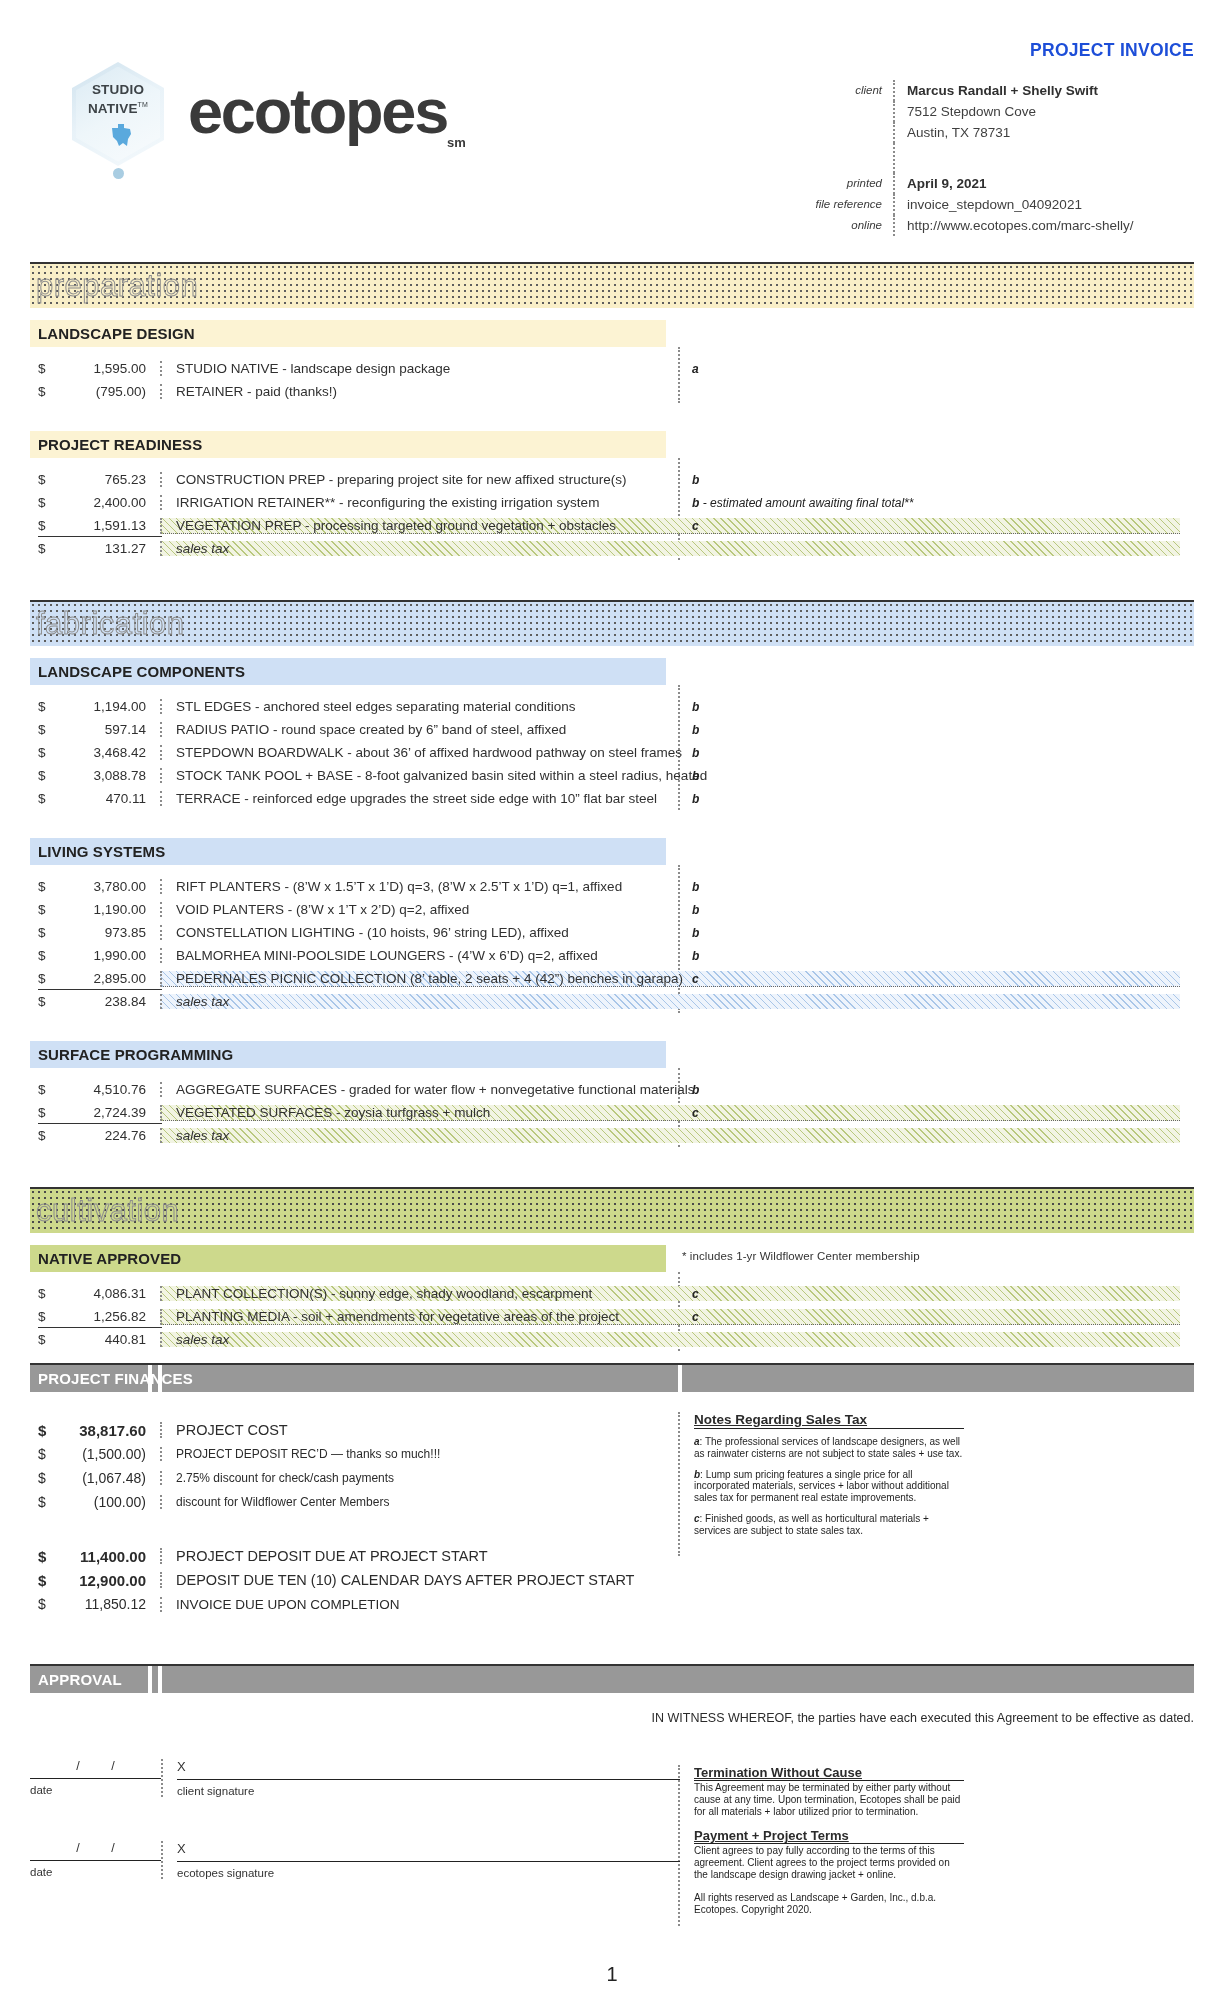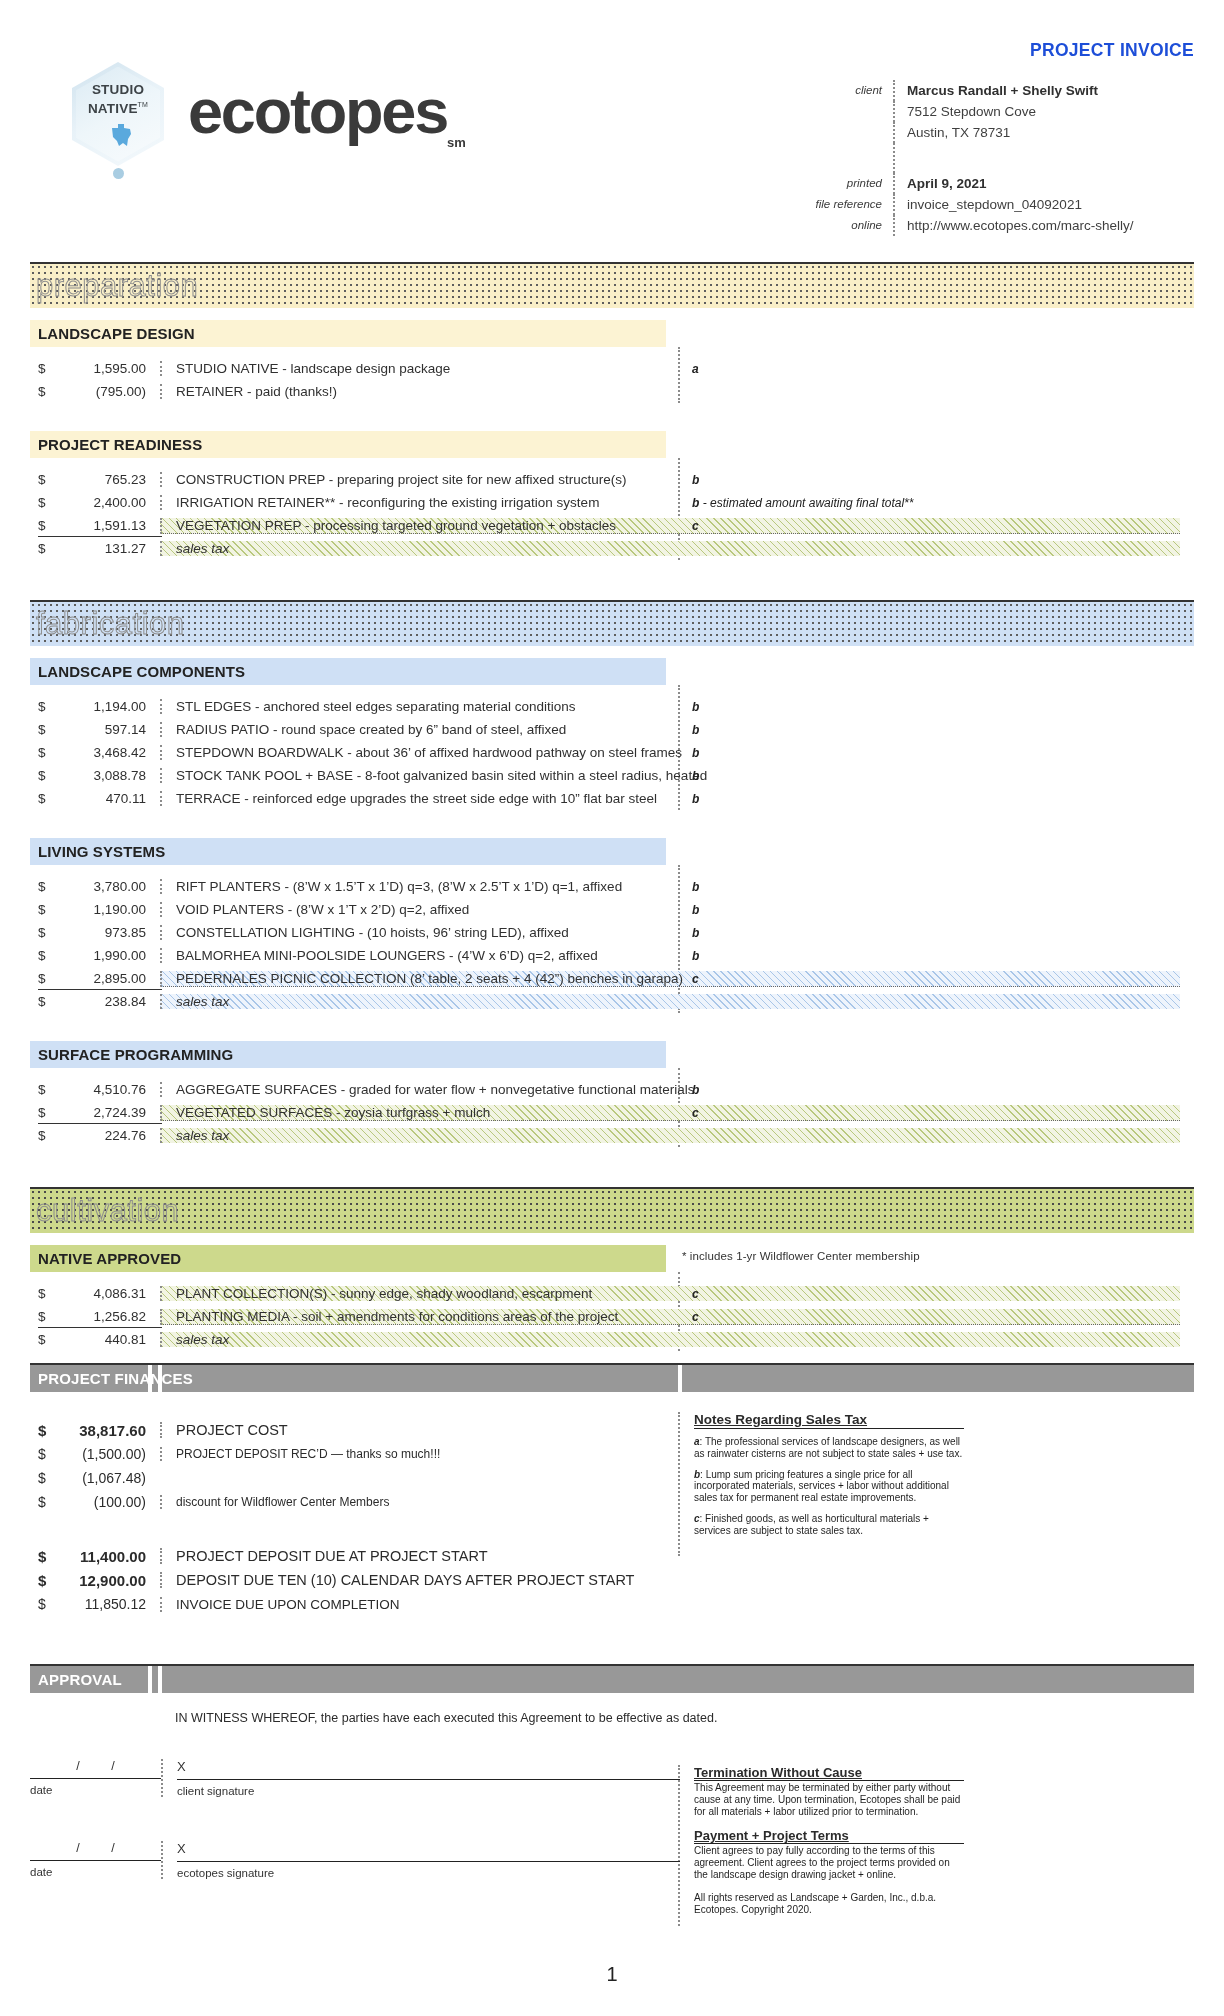--- a/index.html
+++ b/index.html
@@ -121,21 +121,21 @@
   .fin-row.bold .desc{font-size:14.5px;}
   .fin-row.small .desc{font-size:12px;}
 
   .notes{position:absolute;left:648px;top:20px;width:270px;border-left:2px dotted #8b8b8b;padding-left:14px;padding-bottom:10px;}
   .notes h4{margin:0 0 7px 0;font-size:13.5px;font-weight:700;border-bottom:1.5px solid #222;padding-bottom:1px;text-decoration:underline;}
   .notes p{margin:0 0 9px 0;font-size:10px;line-height:11.8px;color:#1f1f1f;}
   .notes p b{font-style:italic;}
 
   
   .approval{position:relative;margin:0 30px;padding-top:18px;}
-  .witness{margin-left:145px;font-size:12.5px;color:#2b2b2b;}
+  .witness{margin-left:145px;font-size:12.5px;color:#2b2b2b;text-align:right;}
   .sigblock{position:relative;margin-top:34px;display:flex;}
   .sig-date{width:131px;}
   .sig-date .line{border-bottom:1.5px solid #222;height:20px;text-align:center;font-size:12.5px;color:#333;letter-spacing:14px;padding-left:14px;box-sizing:border-box;}
   .sig-date .cap{font-size:11.5px;margin-top:5px;color:#333;}
   .sig-main{flex:1;border-left:2px dotted #8b8b8b;padding-left:14px;max-width:503px;}
   .sig-main .line{border-bottom:1.5px solid #222;height:20px;font-size:13px;color:#333;}
   .sig-main .cap{font-size:11.5px;margin-top:5px;color:#333;}
   .terms{position:absolute;left:648px;top:6px;width:270px;border-left:2px dotted #8b8b8b;padding-left:14px;}
   .terms h4{margin:0 0 1px 0;font-size:13px;font-weight:700;border-bottom:1.5px solid #222;text-decoration:underline;}
   .terms p{margin:0 0 11px 0;font-size:10px;line-height:11.8px;color:#1f1f1f;}
@@ -387,21 +387,21 @@
           <div class="row hl-green">
             <div class="cur">$</div>
             <div class="amt">4,086.31</div>
             <div class="desc">PLANT COLLECTION(S) - sunny edge, shady woodland, escarpment</div>
             <div class="code"><span>c</span><span class="note"></span></div>
           </div>
           <div class="row hl-green dashed-bot">
             <div class="ruleline" style="bottom:0;"></div>
             <div class="cur">$</div>
             <div class="amt">1,256.82</div>
-            <div class="desc">PLANTING MEDIA - soil + amendments for conditions areas of the project</div>
+            <div class="desc">PLANTING MEDIA - soil + amendments for vegetative areas of the project</div>
             <div class="code"><span>c</span><span class="note"></span></div>
           </div>
           <div class="row hl-green tax">
             <div class="cur">$</div>
             <div class="amt">440.81</div>
             <div class="desc">sales tax</div>
             <div class="code"><span></span><span class="note"></span></div>
           </div>
         </div>
       </div>
@@ -422,20 +422,21 @@
           <div class="desc">PROJECT COST</div>
         </div>
         <div class="fin-row small">
           <div class="cur">$</div>
           <div class="amt">(1,500.00)</div>
           <div class="desc">PROJECT DEPOSIT REC’D — thanks so much!!!</div>
         </div>
         <div class="fin-row small">
           <div class="cur">$</div>
           <div class="amt">(1,067.48)</div>
+          <div class="desc">2.75% discount for check/cash payments</div>
         </div>
         <div class="fin-row small">
           <div class="cur">$</div>
           <div class="amt">(100.00)</div>
           <div class="desc">discount for Wildflower Center Members</div>
         </div>
       </div>
     <div style="height:30px;"></div>
     <div id="fin-b">
         <div class="fin-row bold">

